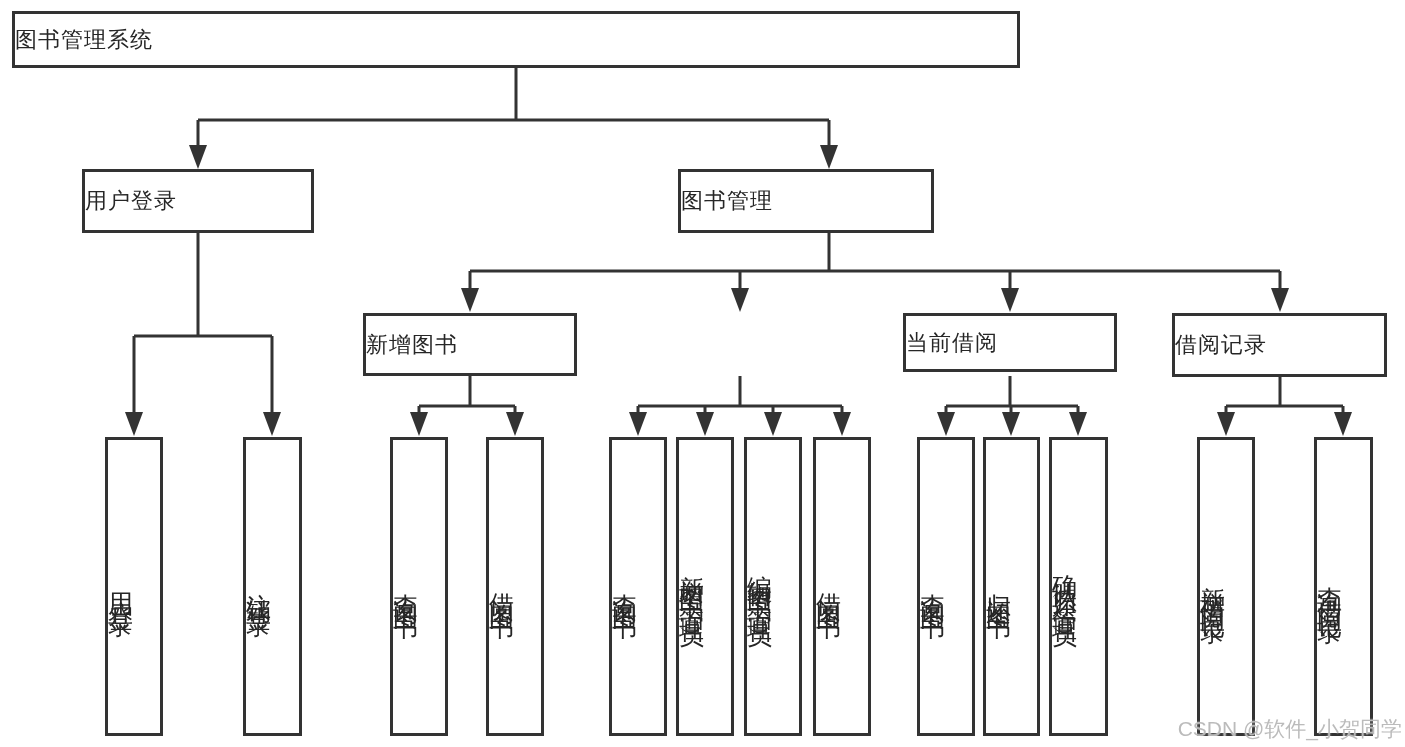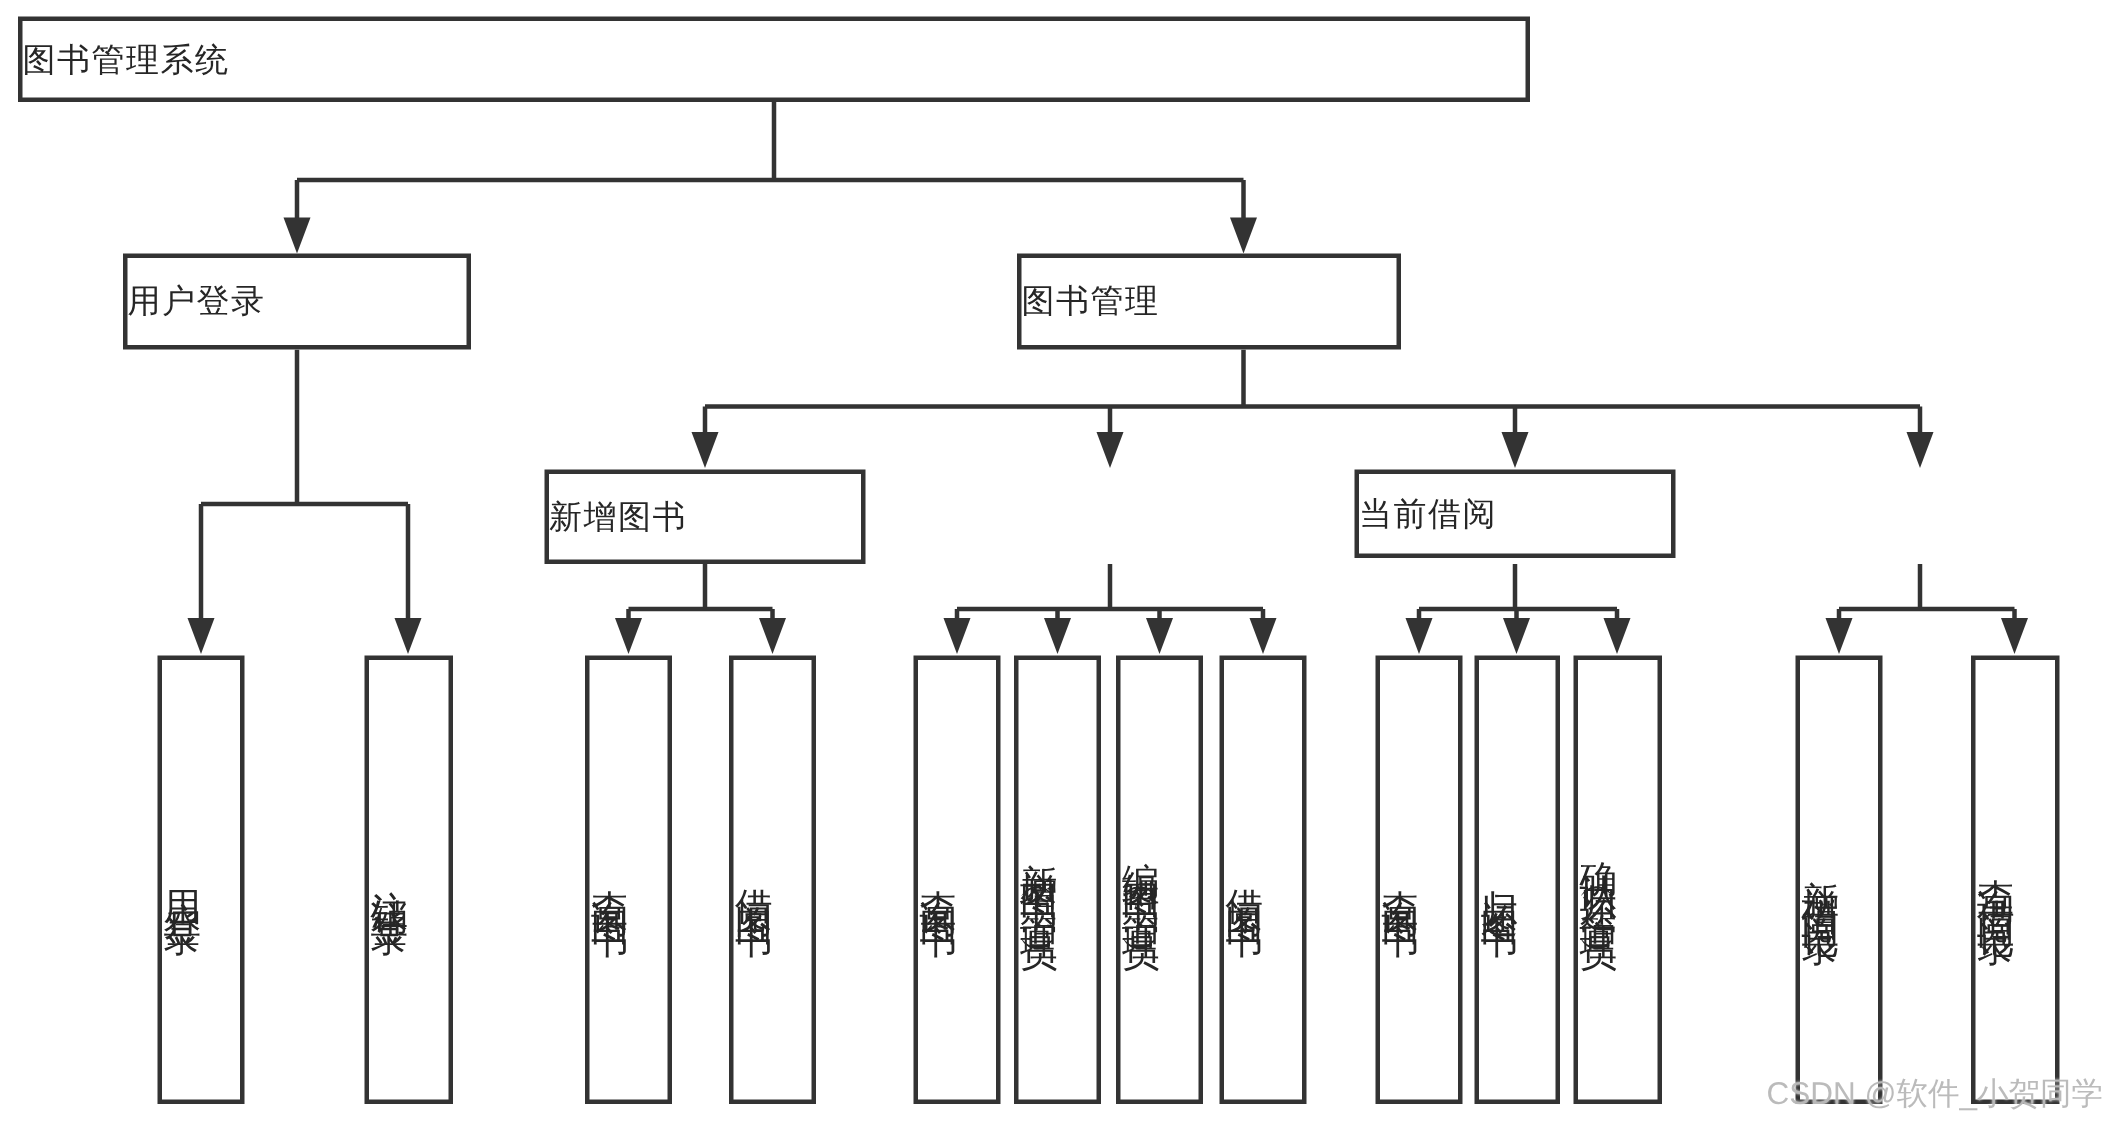--- a/index.html
+++ b/index.html
@@ -96,20 +96,23 @@
   <div class="node hnode" style="left:678px; top:169px; width:256px; height:64px;">
     <span>图书管理</span>
   </div>
 
   <div class="node hnode" style="left:363px; top:313px; width:214px; height:63px;">
     <span>新增图书</span>
   </div>
   <div class="node hnode" style="left:903px; top:313px; width:214px; height:59px;">
     <span>当前借阅</span>
   </div>
+  <div class="node hnode" style="left:1172px; top:313px; width:215px; height:64px;">
+    <span>借阅记录</span>
+  </div>
 
   <div class="node vnode" style="left:105px; top:437px; width:58px; height:299px;">
     <span class="vtext">用户登录</span>
   </div>
   <div class="node vnode" style="left:243px; top:437px; width:59px; height:299px;">
     <span class="vtext">注销登录</span>
   </div>
 
   <div class="node vnode" style="left:390px; top:437px; width:58px; height:299px;">
     <span class="vtext">查询图书</span>

